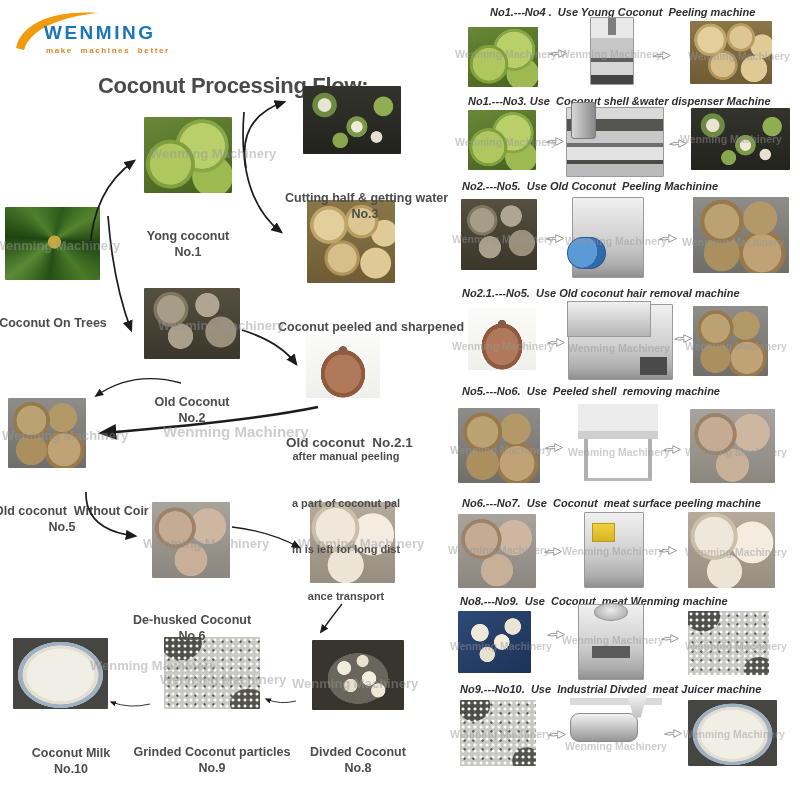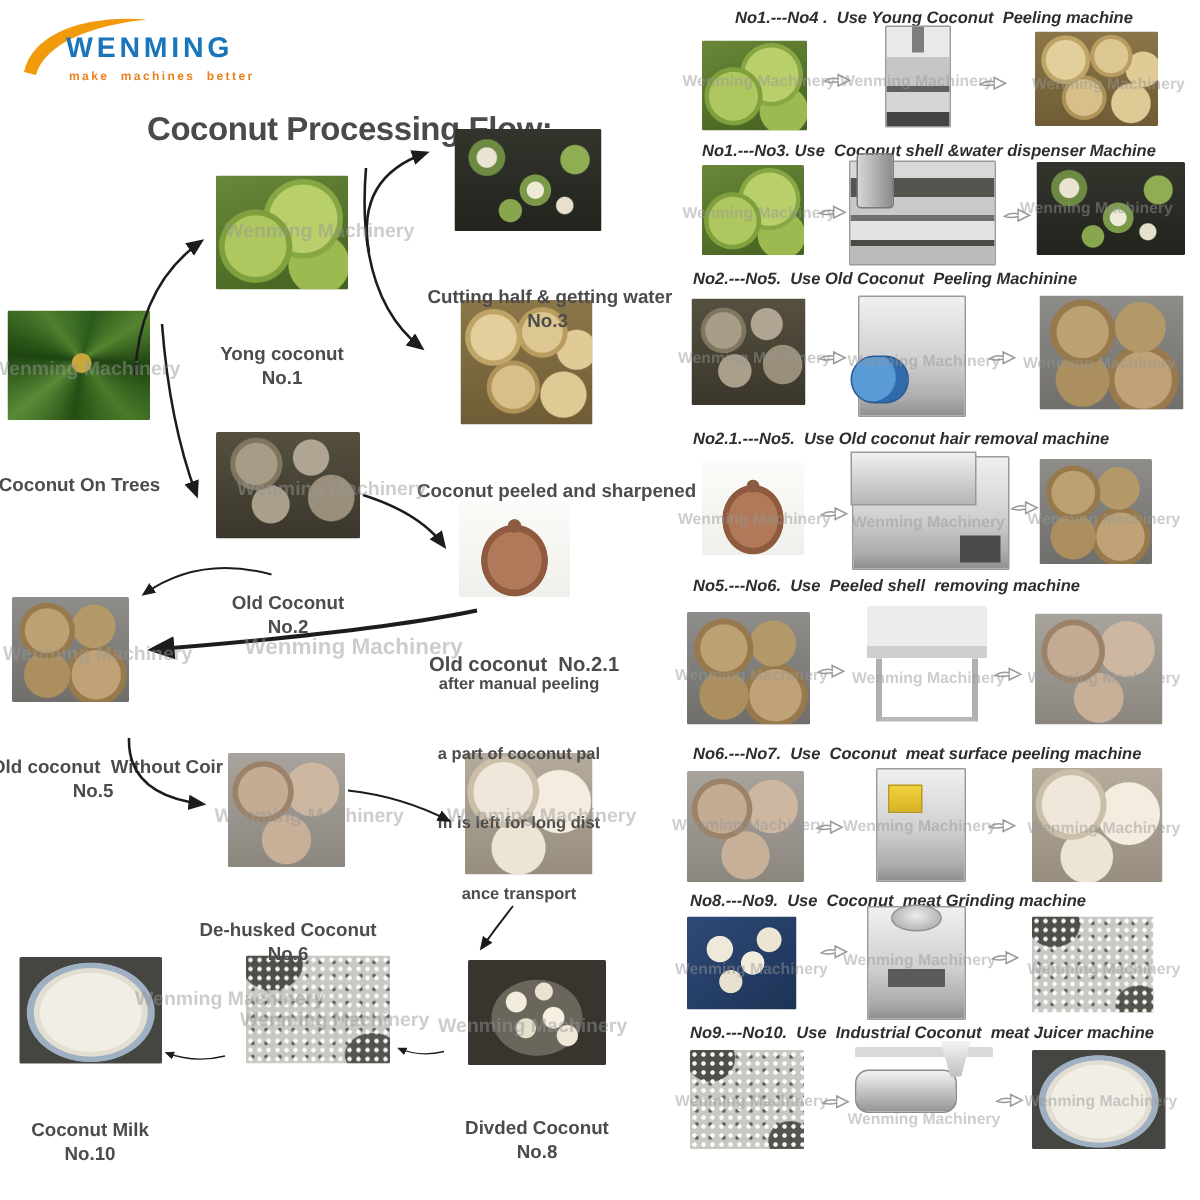--- a/index.html
+++ b/index.html
@@ -171,21 +171,23 @@
     <div>after manual peeling</div>
     <div>a part of coconut pal</div>
     <div>m is left for long dist</div>
     <div>ance transport</div></div>
   <div class="lab" style="left:-6px;top:471px;width:136px">
     <div>Old coconut  Without Coir</div><div>No.5</div></div>
   <div class="lab" style="left:133px;top:580px;width:118px">
     <div>De-husked Coconut</div><div>No.6</div></div>
   <div class="lab" style="left:302px;top:712px;width:112px">
     <div>Divded Coconut</div><div>No.8</div></div>
-  <div class="lab" style="left:10px;top:713px;width:100px">
+  <div class="lab" style="left:132px;top:712px;width:160px">
+    <div>Grinded Coconut particles</div><div>No.9</div></div>
+  <div class="lab" style="left:21px;top:713px;width:100px">
     <div>Coconut Milk</div><div>No.10</div></div>
 
   <svg class="flow-arrows" width="800" height="800" viewBox="0 0 800 800">
     <defs>
       <marker id="ah" markerWidth="8" markerHeight="8" refX="5.5" refY="3" orient="auto">
         <path d="M0 0 L7 3 L0 6 z" fill="#1c1c1c"></path>
       </marker>
     </defs>
     <g fill="none" stroke="#1c1c1c" stroke-width="1.7" marker-end="url(#ah)">
       <path d="M 90 250 Q 93 190 134 161"></path>
@@ -286,36 +288,36 @@
       </svg>
     </span>
   <div class="ph mc mc-cabinet" style="left:584px;top:512px;width:58px;height:74px"></div>
   <span class="arr" style="left:658px;top:545px">
       <svg viewBox="0 0 26 14" width="20" height="11">
         <path d="M2 8 Q 8 4 14 6 L14 2 L24 7 L14 12 L14 8 Q 8 10 2 8 Z" fill="#fdfdfd" stroke="#9a9a9a" stroke-width="1.3"></path>
       </svg>
     </span>
   <div class="ph ph-white-balls" style="left:688px;top:512px;width:87px;height:76px"></div>
 
-  <div class="mhead" style="left:460px;top:595px">No8.---No9.  Use  Coconut  meat Grinding machine</div>
+  <div class="mhead" style="left:460px;top:595px">No8.---No9.  Use  Coconut  meat Wenming machine</div>
   <div class="ph ph-blue-crate" style="left:458px;top:611px;width:73px;height:62px"></div>
   <span class="arr" style="left:546px;top:629px">
       <svg viewBox="0 0 26 14" width="20" height="11">
         <path d="M2 8 Q 8 4 14 6 L14 2 L24 7 L14 12 L14 8 Q 8 10 2 8 Z" fill="#fdfdfd" stroke="#9a9a9a" stroke-width="1.3"></path>
       </svg>
     </span>
   <div class="ph mc mc-grinder" style="left:578px;top:604px;width:64px;height:74px"></div>
   <span class="arr" style="left:660px;top:633px">
       <svg viewBox="0 0 26 14" width="20" height="11">
         <path d="M2 8 Q 8 4 14 6 L14 2 L24 7 L14 12 L14 8 Q 8 10 2 8 Z" fill="#fdfdfd" stroke="#9a9a9a" stroke-width="1.3"></path>
       </svg>
     </span>
   <div class="ph ph-particles" style="left:688px;top:611px;width:81px;height:64px"></div>
 
-  <div class="mhead" style="left:460px;top:683px">No9.---No10.  Use  Industrial Coconut  meat Juicer machine</div>
+  <div class="mhead" style="left:460px;top:683px">No9.---No10.  Use  Industrial Divded  meat Juicer machine</div>
   <div class="ph ph-particles" style="left:460px;top:700px;width:76px;height:66px"></div>
   <span class="arr" style="left:547px;top:729px">
       <svg viewBox="0 0 26 14" width="20" height="11">
         <path d="M2 8 Q 8 4 14 6 L14 2 L24 7 L14 12 L14 8 Q 8 10 2 8 Z" fill="#fdfdfd" stroke="#9a9a9a" stroke-width="1.3"></path>
       </svg>
     </span>
   <div class="ph mc mc-juicer" style="left:570px;top:698px;width:92px;height:70px"></div>
   <span class="arr" style="left:663px;top:728px">
       <svg viewBox="0 0 26 14" width="20" height="11">
         <path d="M2 8 Q 8 4 14 6 L14 2 L24 7 L14 12 L14 8 Q 8 10 2 8 Z" fill="#fdfdfd" stroke="#9a9a9a" stroke-width="1.3"></path>

